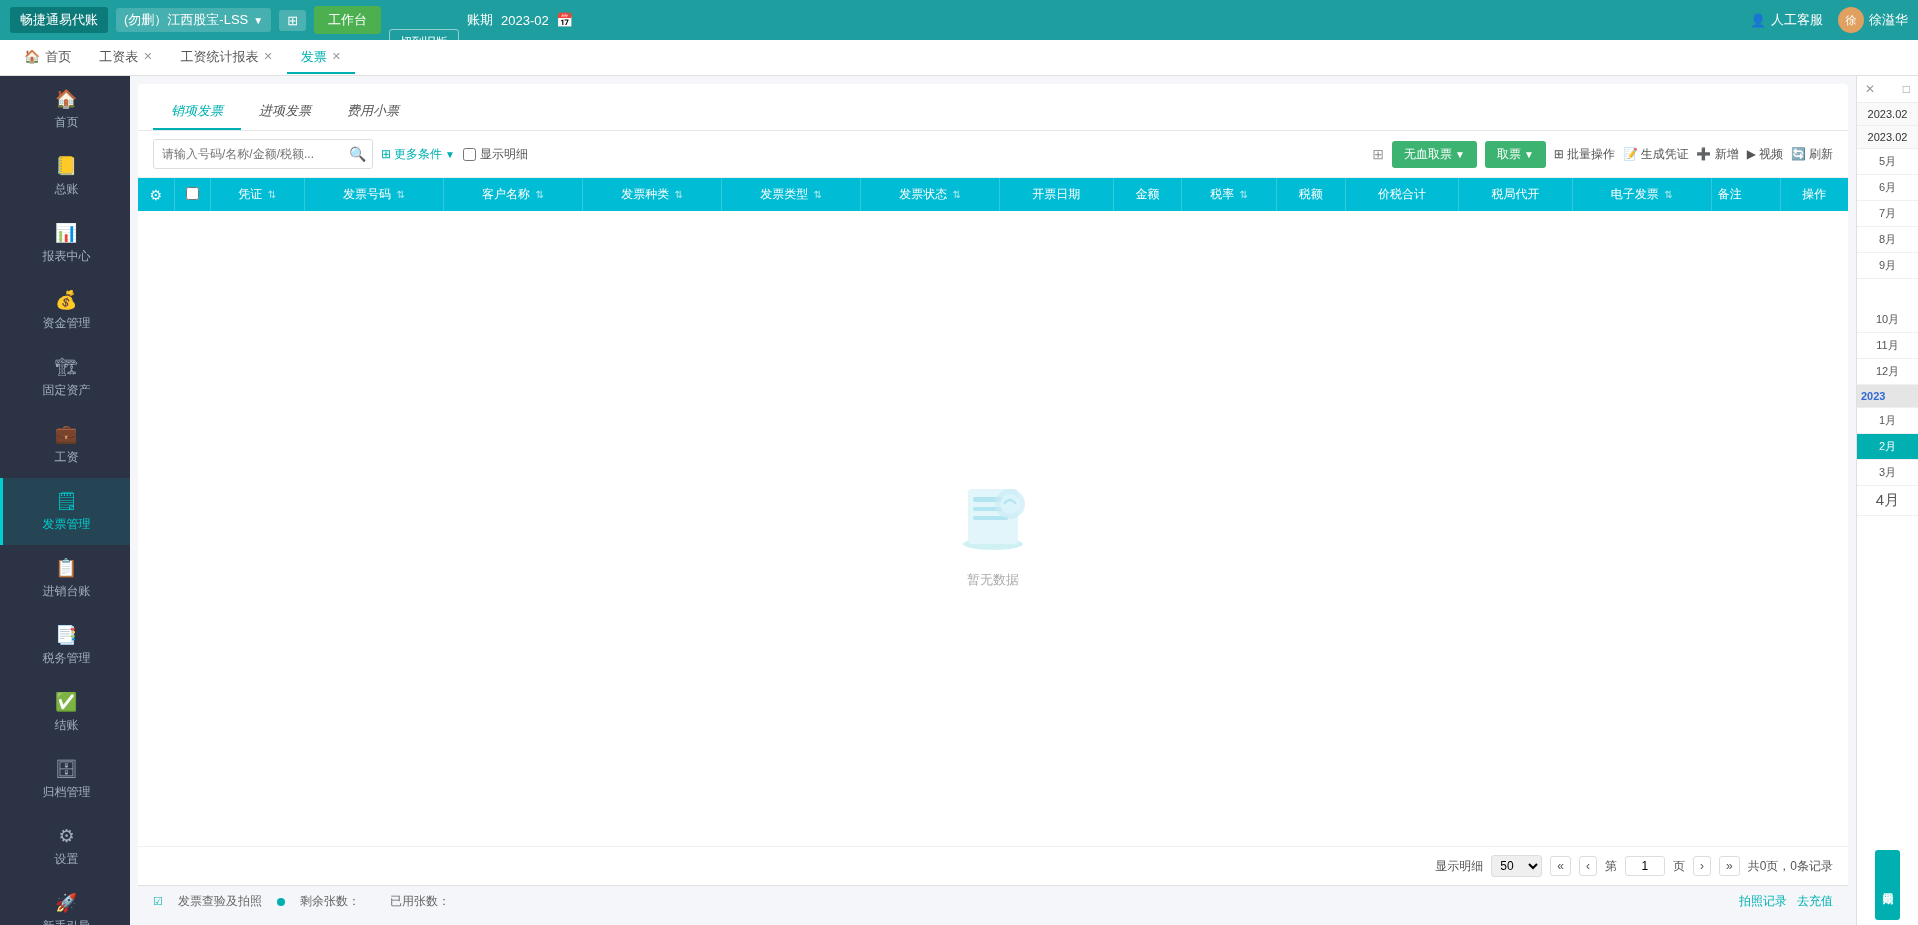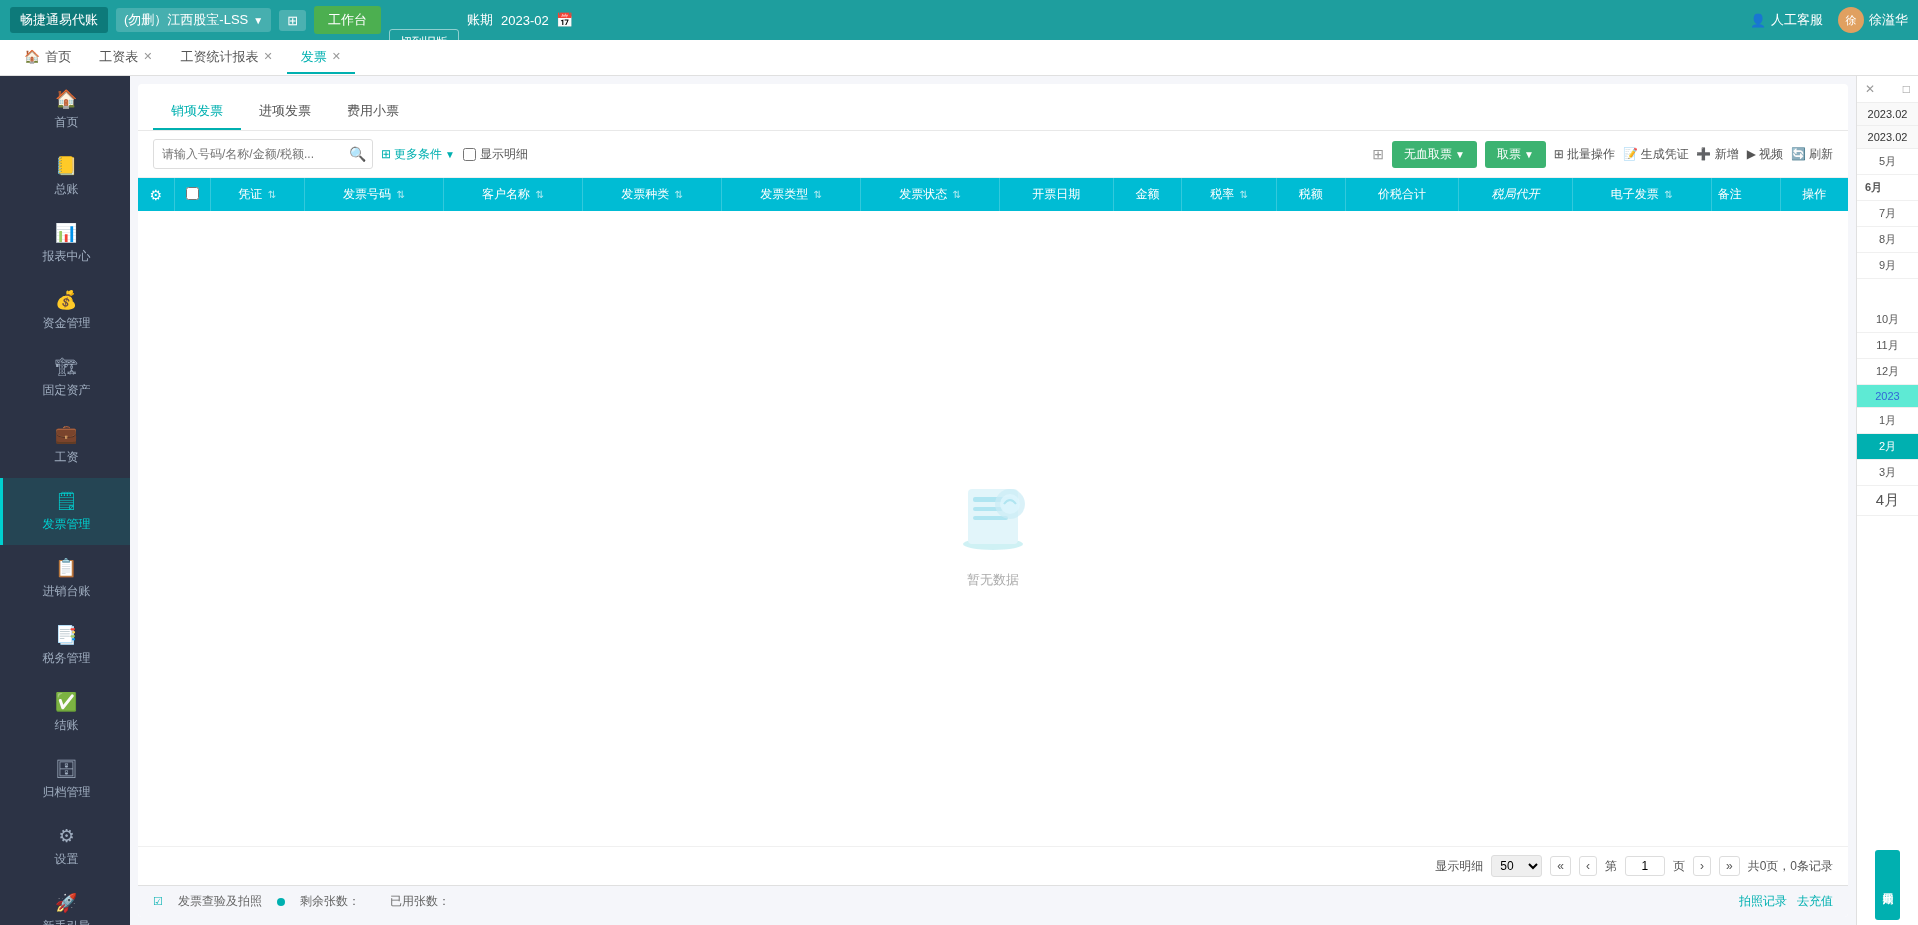--- a/index.html
+++ b/index.html
@@ -105,21 +105,21 @@
     <div style="display:flex;flex-direction:column;align-items:center;padding:12px 5px;color:#a0aec0;font-size:12px;cursor:pointer;gap:4px;border-left:3px solid transparent;">
       <span style="font-size:18px;">🚀</span>
       <span>新手引导</span>
     </div>
 
   </div>
 
   <div style="flex:1;display:flex;flex-direction:column;overflow:hidden;background:#f5f6fa;">
     <div style="flex:1;display:flex;flex-direction:column;overflow:hidden;background:#fff;margin:8px;border-radius:4px;">
 
-      <div style="display:flex;align-items:center;padding:10px 15px 0;border-bottom:1px solid #e8e8e8;gap:0;">
+      <div style="display:flex;align-items:center;padding:10px 15px 0;border-bottom:1px solid #e8e8e8;gap:0;font-style:italic;">
         <div style="padding:8px 18px;font-size:13px;color:#00b0b0;cursor:pointer;border-bottom:2px solid #00b0b0;">销项发票</div>
         <div style="padding:8px 18px;font-size:13px;color:#555;cursor:pointer;border-bottom:2px solid transparent;">进项发票</div>
         <div style="padding:8px 18px;font-size:13px;color:#555;cursor:pointer;border-bottom:2px solid transparent;">费用小票</div>
       </div>
 
       <div style="display:flex;align-items:center;padding:8px 15px;gap:8px;border-bottom:1px solid #f0f0f0;flex-wrap:wrap;">
         <div style="display:flex;align-items:center;position:relative;">
           <input type="text" style="width: 220px; height: 30px; border: 1px solid rgb(221, 221, 221); border-radius: 3px; padding: 0px 28px 0px 8px; font-size: 12px; color: #ec4899;" placeholder="请输入号码/名称/金额/税额...">
           <span style="position:absolute;right:6px;color:#aaa;font-size:14px;cursor:pointer;">🔍</span>
         </div>
@@ -204,21 +204,21 @@
               <th style="padding:8px 6px;text-align:center;font-weight:normal;white-space:nowrap;border-right:1px solid rgba(255,255,255,0.2);">
                 <span>税率</span>
                 <span style="font-size:10px;margin-left:2px;opacity:0.7;">⇅</span>
               </th>
               <th style="padding:8px 6px;text-align:center;font-weight:normal;white-space:nowrap;border-right:1px solid rgba(255,255,255,0.2);">
                 <span>税额</span>
               </th>
               <th style="padding:8px 6px;text-align:center;font-weight:normal;white-space:nowrap;border-right:1px solid rgba(255,255,255,0.2);">
                 <span>价税合计</span>
               </th>
-              <th style="padding:8px 6px;text-align:center;font-weight:normal;white-space:nowrap;border-right:1px solid rgba(255,255,255,0.2);font-style:italic;">
+              <th style="padding:8px 6px;text-align:center;font-weight:normal;white-space:nowrap;border-right:1px solid rgba(255,255,255,0.2);">
                 <span>税局代开</span>
               </th>
               <th style="padding:8px 6px;text-align:center;font-weight:normal;white-space:nowrap;border-right:1px solid rgba(255,255,255,0.2);">
                 <span>电子发票</span>
                 <span style="font-size:10px;margin-left:2px;opacity:0.7;">⇅</span>
               </th>
               <th style="padding:8px 6px;text-align:left;font-weight:normal;white-space:nowrap;border-right:1px solid rgba(255,255,255,0.2);">
                 <span>备注</span>
               </th>
               <th style="padding:8px 6px;text-align:center;font-weight:normal;white-space:nowrap;">
@@ -281,28 +281,28 @@
 
   <div style="width:62px;background:#fff;border-left:1px solid #e0e0e0;display:flex;flex-direction:column;overflow-y:auto;flex-shrink:0;font-size:12px;">
     <div style="display:flex;align-items:center;justify-content:space-between;padding:3px 5px;border-bottom:1px solid #eee;">
       <button style="background:none;border:none;cursor:pointer;font-size:12px;color:#999;padding:3px;">✕</button>
       <button style="background:none;border:none;cursor:pointer;font-size:12px;color:#999;padding:3px;">□</button>
     </div>
 
     <div style="padding:5px 4px;font-size:11px;color:#333;cursor:pointer;background:#f9f9f9;border-bottom:1px solid #eee;text-align:center;">2023.02</div>
     <div style="padding:5px 4px;font-size:11px;color:#333;cursor:pointer;background:#f9f9f9;border-bottom:1px solid #eee;text-align:center;">2023.02</div>
     <div style="padding:5px 8px;font-size:11px;color:#555;cursor:pointer;border-bottom:1px solid #f0f0f0;text-align:center;">5月</div>
-    <div style="padding:5px 8px;font-size:11px;color:#555;cursor:pointer;border-bottom:1px solid #f0f0f0;font-weight:bold;">6月</div>
+    <div style="padding:5px 8px;font-size:11px;color:#555;cursor:pointer;border-bottom:1px solid #f0f0f0;text-align:center;">6月</div>
     <div style="padding:5px 8px;font-size:11px;color:#555;cursor:pointer;border-bottom:1px solid #f0f0f0;text-align:center;">7月</div>
     <div style="padding:5px 8px;font-size:11px;color:#555;cursor:pointer;border-bottom:1px solid #f0f0f0;text-align:center;">8月</div>
     <div style="padding:5px 8px;font-size:11px;color:#555;cursor:pointer;border-bottom:1px solid #f0f0f0;text-align:center;">9月</div>
     <div style="padding:5px 8px;font-size:11px;color:#555;cursor:pointer;border-bottom:1px solid #f0f0f0;text-align:center;margin-top:28px;">10月</div>
     <div style="padding:5px 8px;font-size:11px;color:#555;cursor:pointer;border-bottom:1px solid #f0f0f0;text-align:center;">11月</div>
     <div style="padding:5px 8px;font-size:11px;color:#555;cursor:pointer;border-bottom:1px solid #f0f0f0;text-align:center;">12月</div>
-    <div style="padding:5px 4px;font-size:11px;color:#3367d6;font-weight:normal;cursor:pointer;background:#5eead4;border-bottom:1px solid #eee;text-align:center;">2023</div>
+    <div style="padding:5px 4px;font-size:11px;color:#3367d6;font-weight:bold;cursor:pointer;background:#e5e5e5;border-bottom:1px solid #eee;text-align:left;">2023</div>
     <div style="padding:5px 8px;font-size:11px;color:#555;cursor:pointer;border-bottom:1px solid #f0f0f0;text-align:center;">1月</div>
     <div style="padding:5px 8px;font-size:11px;color:#fff;cursor:pointer;border-bottom:1px solid #f0f0f0;text-align:center;background:#00b0b0;">2月</div>
     <div style="padding:5px 8px;font-size:11px;color:#555;cursor:pointer;border-bottom:1px solid #f0f0f0;text-align:center;">3月</div>
     <div style="padding:5px 8px;font-size:15px;color:#555;cursor:pointer;border-bottom:1px solid #f0f0f0;text-align:center;">4月</div>
 
     <div style="margin-top:auto;display:flex;justify-content:center;padding:5px 0;">
       <button style="background:#00b0b0;color:#fff;border:none;border-radius:3px;padding:5px 5px;font-size:11px;cursor:pointer;writing-mode:vertical-rl;text-orientation:mixed;height:70px;display:flex;align-items:center;justify-content:center;">开账日期</button>
     </div>
   </div>
 

